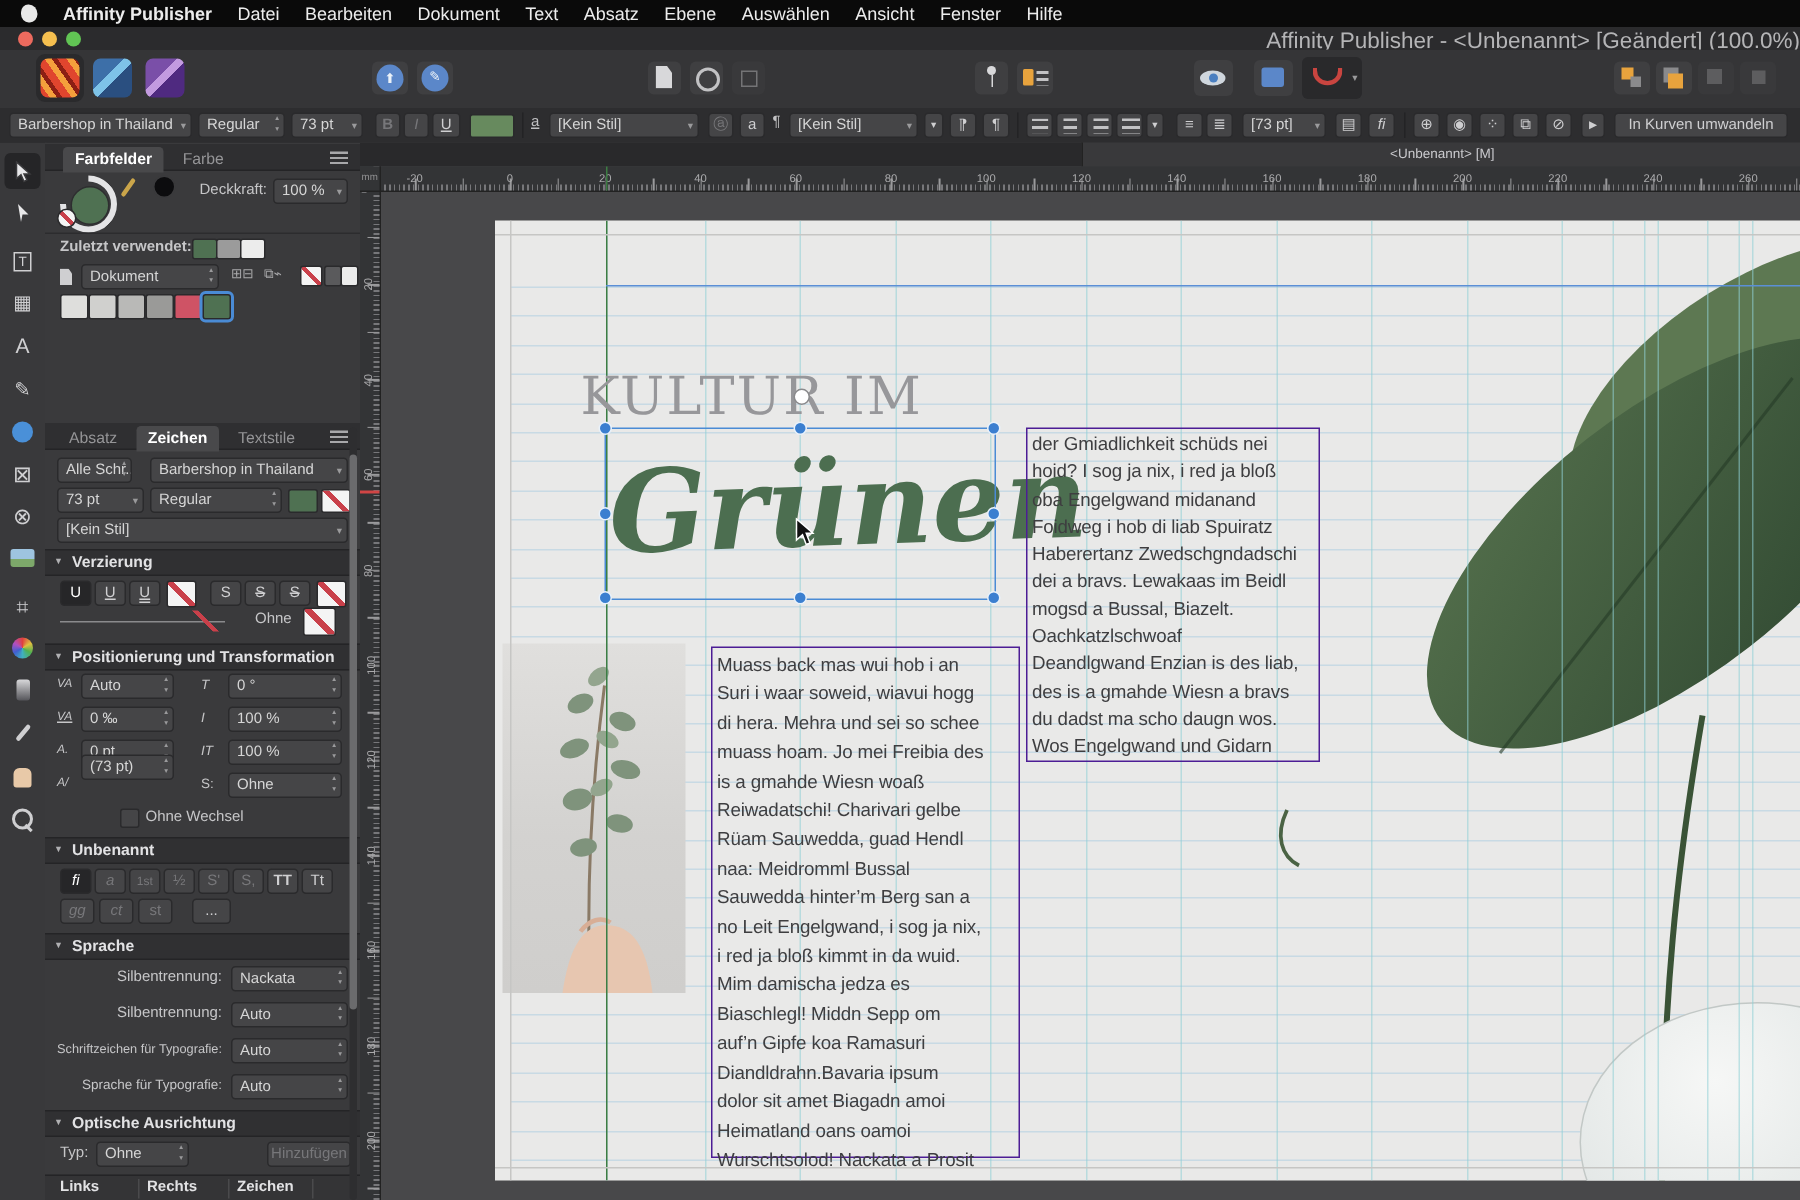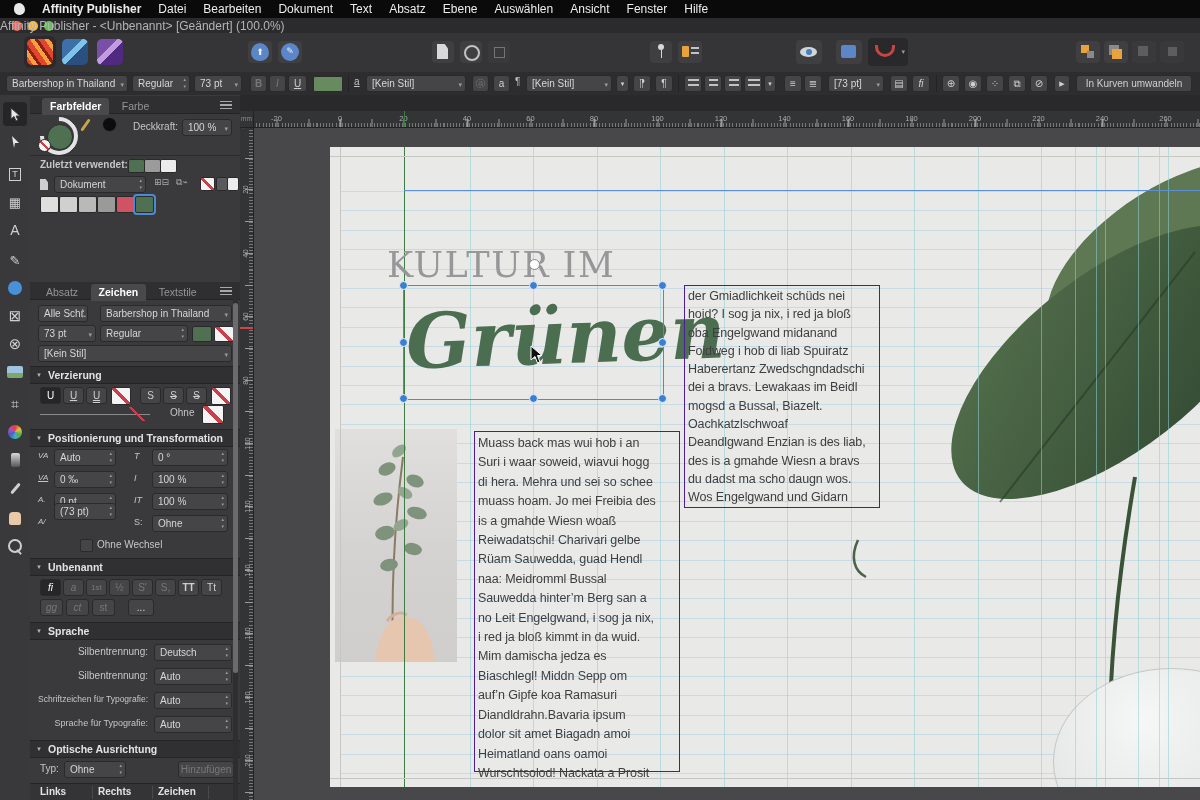--- a/index.html
+++ b/index.html
@@ -4,21 +4,21 @@
 <style>
   html,body{margin:0;padding:0;width:1200px;height:800px;overflow:hidden;
     font-family:"Liberation Sans","DejaVu Sans",sans-serif;background:#48484a;}
   .abs{position:absolute;}
   
   #menubar{left:0;top:0;width:1200px;height:18px;background:#0a0a0a;color:#ececec;
     font-size:12px;display:flex;align-items:center;gap:17px;padding-left:14px;box-sizing:border-box;white-space:nowrap;}
   #menubar .app{font-weight:bold;}
   #titlebar{left:0;top:18px;width:1200px;height:15px;background:#2b2b2d;border-bottom:1px solid #1c1c1e;}
   .light{width:10px;height:10px;border-radius:50%;top:2.5px;}
-  #titlebar .title{left:0;right:0;text-align:left;top:1px;color:#b4b4b6;font-size:12px;}
+  #titlebar .title{left:0;right:0;text-align:right;top:1px;color:#b4b4b6;font-size:15px;}
   .apple{width:11px;height:12px;background:#e8e8e8;border-radius:45% 55% 48% 48%;display:inline-block;}
   
   #toolbar{left:0;top:33px;width:1200px;height:39px;background:#353537;border-bottom:1px solid #232325;}
   #ctxbar{left:0;top:72px;width:1200px;height:23px;background:#2d2d2f;border-bottom:1px solid #1e1e20;}
   .appicon{width:26px;height:26px;border-radius:5px;top:6px;}
   .tbtn{background:#3f3f41;border-radius:4px;}
   .sep{width:1px;background:#232325;}
   .box{background:#454547;border:1px solid #2a2a2c;border-radius:3px;color:#d6d6d6;font-size:10px;
     line-height:15px;height:17px;box-sizing:border-box;padding:0 5px;white-space:nowrap;overflow:hidden;}
   .dd{padding-right:13px;}
@@ -349,21 +349,21 @@
   <div class="mbtn dim abs" style="left:125px;top:484px;width:21px">S,</div>
   <div class="mbtn abs" style="left:148px;top:484px;width:21px;font-weight:bold">TT</div>
   <div class="mbtn abs" style="left:171px;top:484px;width:21px">Tt</div>
   <div class="mbtn dim abs" style="left:10px;top:504px;width:23px;font-style:italic">gg</div>
   <div class="mbtn dim abs" style="left:36px;top:504px;width:23px;font-style:italic">ct</div>
   <div class="mbtn dim abs" style="left:62px;top:504px;width:23px;">st</div>
   <div class="mbtn abs" style="left:98px;top:504px;width:26px">...</div>
 
   <div class="sect abs" style="left:0;top:527px;width:192px">Sprache</div>
   <span class="lbl abs" style="left:0;top:551px;width:118px;text-align:right;display:inline-block">Silbentrennung:</span>
-  <div class="box st abs" style="left:124px;top:549px;width:78px">Deutsch</div>
+  <div class="box st abs" style="left:124px;top:549px;width:78px">Nackata</div>
   <span class="lbl abs" style="left:0;top:575px;width:118px;text-align:right;display:inline-block">Silbentrennung:</span>
   <div class="box st abs" style="left:124px;top:573px;width:78px">Auto</div>
   <span class="lbl abs" style="left:0;top:599px;width:118px;text-align:right;display:inline-block;font-size:8.5px">Schriftzeichen für Typografie:</span>
   <div class="box st abs" style="left:124px;top:597px;width:78px">Auto</div>
   <span class="lbl abs" style="left:0;top:623px;width:118px;text-align:right;display:inline-block;font-size:9px">Sprache für Typografie:</span>
   <div class="box st abs" style="left:124px;top:621px;width:78px">Auto</div>
 
   <div class="sect abs" style="left:0;top:607px;width:192px;top:645px">Optische Ausrichtung</div>
   <span class="lbl abs" style="left:10px;top:668px">Typ:</span>
   <div class="box st abs" style="left:34px;top:666px;width:62px">Ohne</div>
@@ -377,20 +377,23 @@
     <div class="sep abs" style="left:178px;top:2px;height:13px;background:#4a4a4c"></div>
   </div>
 
   <div class="abs" style="left:203px;top:190px;width:5px;height:515px;background:#2e2e30;border-radius:3px">
     <div class="abs" style="left:0;top:18px;width:5px;height:370px;background:#6b6b6d;border-radius:3px"></div>
   </div>
 </div>
 
 <div id="canvas" class="abs">
   <div id="doctabs" class="abs">
+    <div id="doctab-active" class="abs">
+      <div class="doctab-lbl abs" style="color:#cacace">&lt;Unbenannt&gt; [M]</div>
+    </div>
   </div>
 
   <div id="corner" class="abs">mm</div>
   <div id="hruler" class="abs">
     <div class="minor"></div>
     <div class="major"></div>
     <div id="h-ticks">
         <span class="htick" style="left: 23.5px;">-20</span>
         <span class="htick" style="left: 87px;">0</span>
         <span class="htick" style="left: 150.5px;">20</span>

